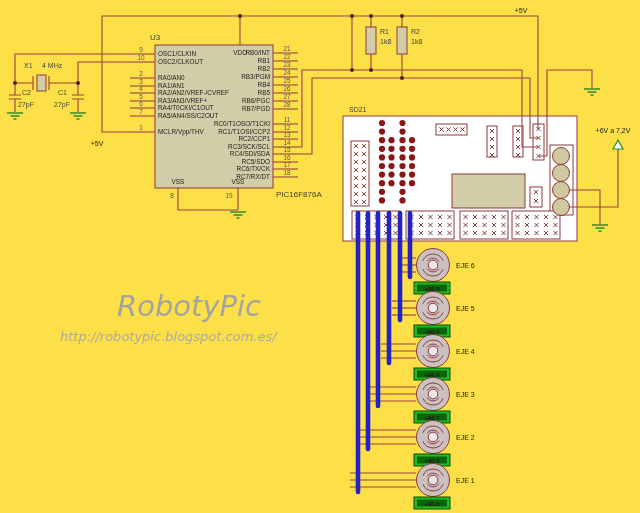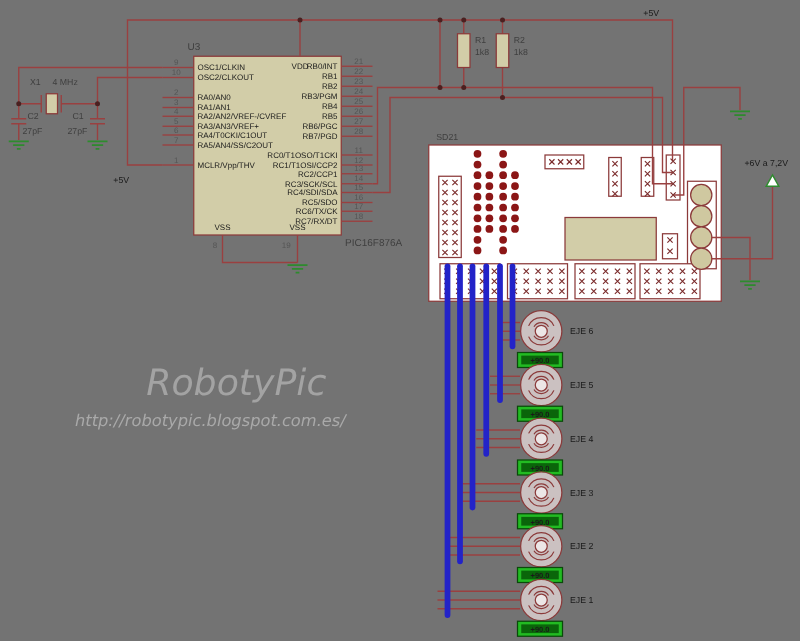--- a/index.html
+++ b/index.html
@@ -1,16 +1,16 @@
 <!DOCTYPE html>
 <html><head>
 <meta charset="utf-8">
 <style>
   html,body{margin:0;padding:0;background:#fff;}
-  .canvas{position:relative;width:640px;height:513px;background:#737373;overflow:hidden;}
+  .canvas{position:relative;width:640px;height:513px;background:#fde047;overflow:hidden;}
   svg{display:block;}
   .wire{stroke:#9a4040;stroke-width:1.1;fill:none;}
   .gnd{stroke:#2e8b2e;stroke-width:1.4;fill:none;}
   .comp{fill:#d2cda8;stroke:#8b3a3a;stroke-width:1;}
   .obox{fill:#ffffff;stroke:#8b3a3a;stroke-width:1;}
   .t{font-family:"Liberation Sans",sans-serif;fill:#1a1a1a;}
   .f6{font-size:6.4px;}
   .f7{font-size:7px;}
   .f8{font-size:8px;}
   .num{fill:#555555;}

